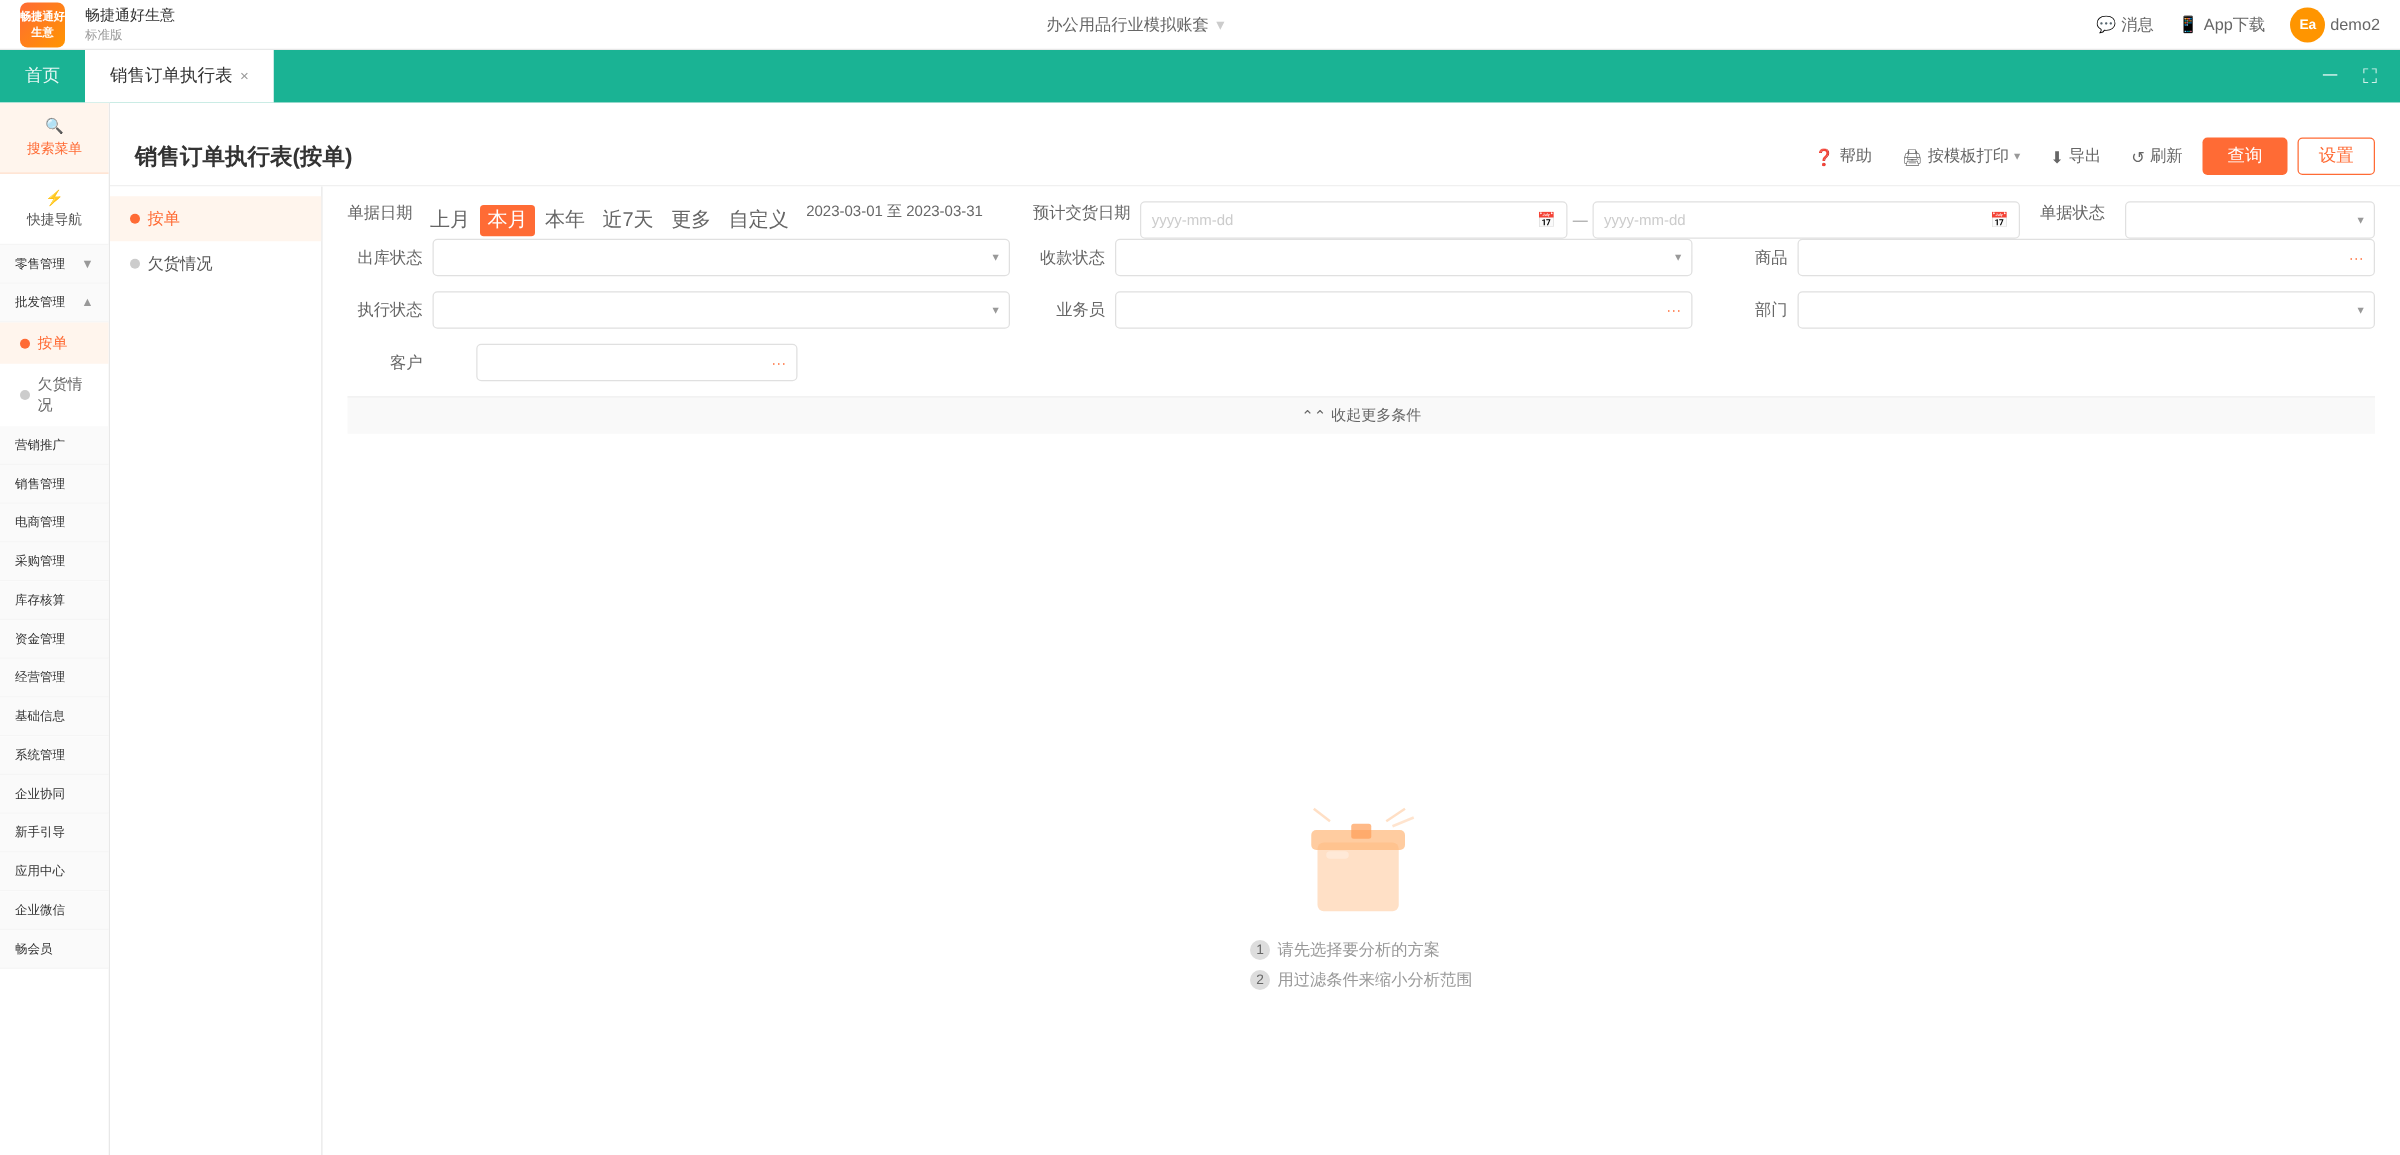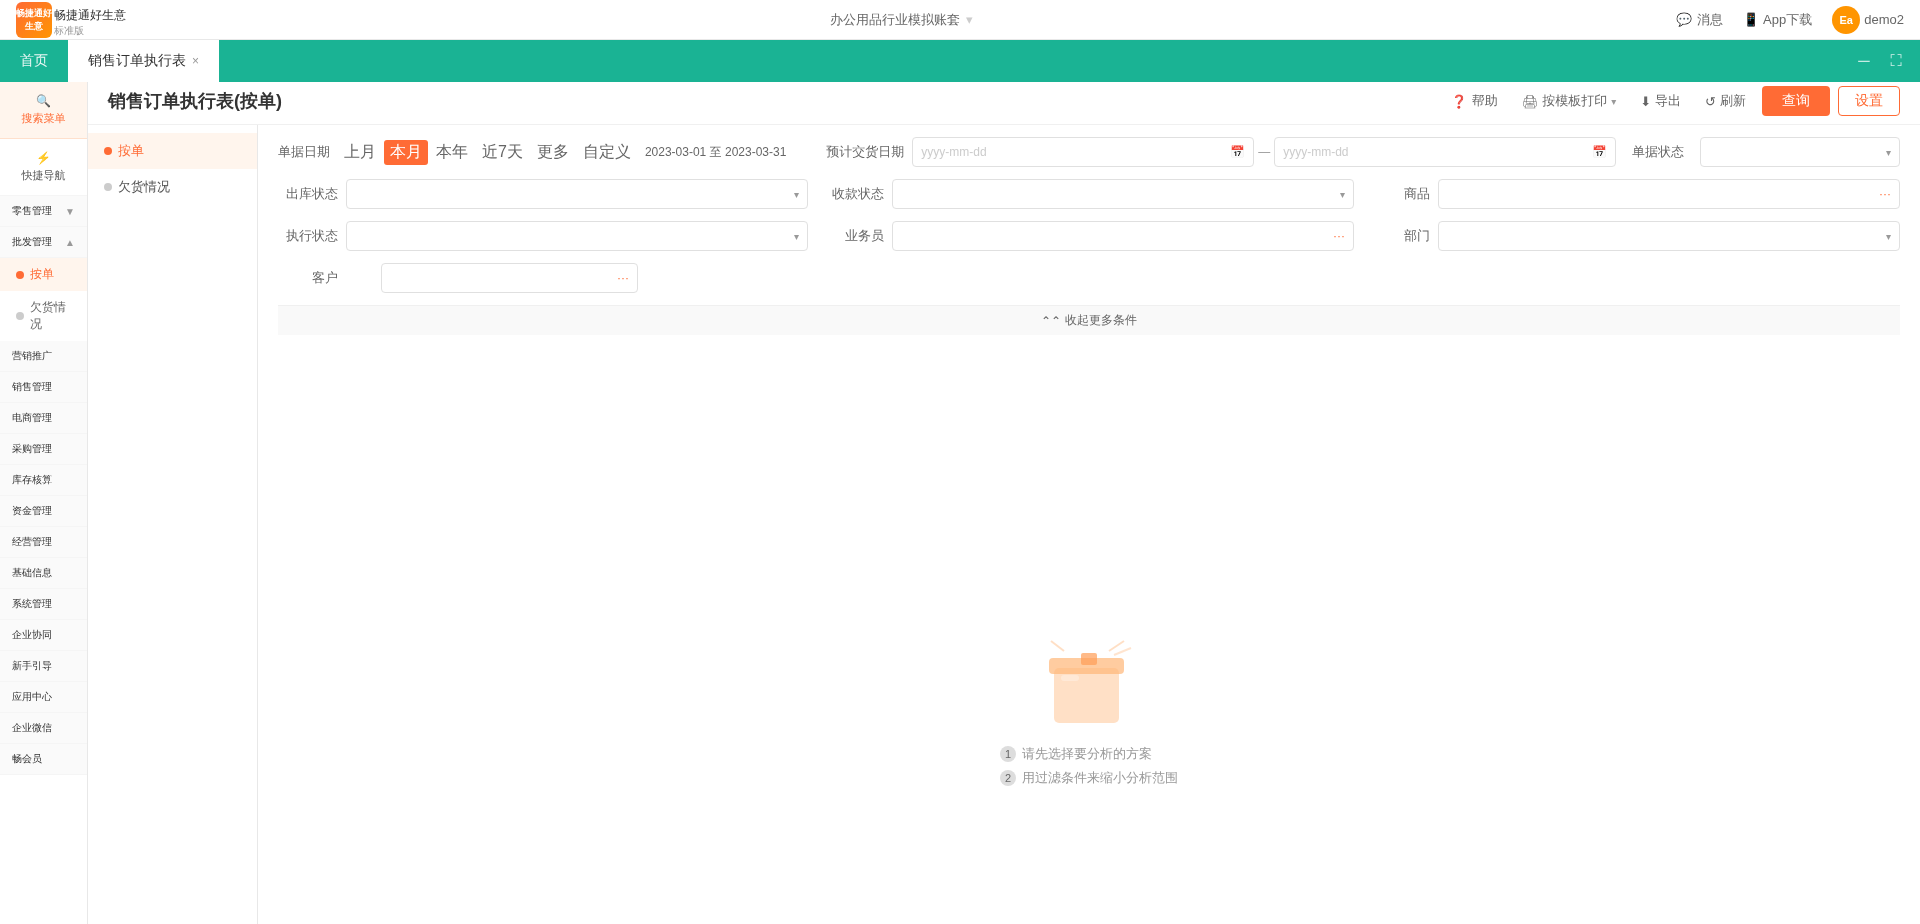--- a/index.html
+++ b/index.html
@@ -11,22 +11,22 @@
       background: #fff;
       display: flex;
       align-items: center;
       justify-content: space-between;
       padding: 0 16px;
       border-bottom: 1px solid #e8e8e8;
       flex-shrink: 0;
     }
     .top-header-left {
       display: flex;
-      align-items: flex-end;
-      gap: 2px;
+      align-items: center;
+      gap: 16px;
     }
     .logo-box {
       width: 36px;
       height: 36px;
       background: linear-gradient(135deg, #ff6b35, #ff9500);
       border-radius: 6px;
       display: flex;
       align-items: center;
       justify-content: center;
       color: white;
@@ -196,21 +196,21 @@
       display: flex;
       flex-direction: column;
       overflow: hidden;
     }
 
     
     .page-title-bar {
       display: flex;
       align-items: center;
       justify-content: space-between;
-      padding: 4px 20px 8px 20px;
+      padding: 28px 20px 8px 20px;
       border-bottom: 1px solid #f0f0f0;
       flex-shrink: 0;
     }
     .page-title {
       font-size: 18px;
       font-weight: 600;
       color: #333;
     }
     .page-action-btn {
       display: flex;
@@ -384,22 +384,20 @@
       border-radius: 2px;
     }
     .date-period-tab.active {
       background: #ff6b35;
       color: white;
       border-radius: 3px;
     }
 
     .filter-row-first {
       display: flex;
-      align-items: center;
-      margin-bottom: 12px;
     }
     .date-filter-label {
       font-size: 13px;
       color: #666;
       margin-right: 8px;
       min-width: 50px;
     }
 
     
     .collapse-btn {

